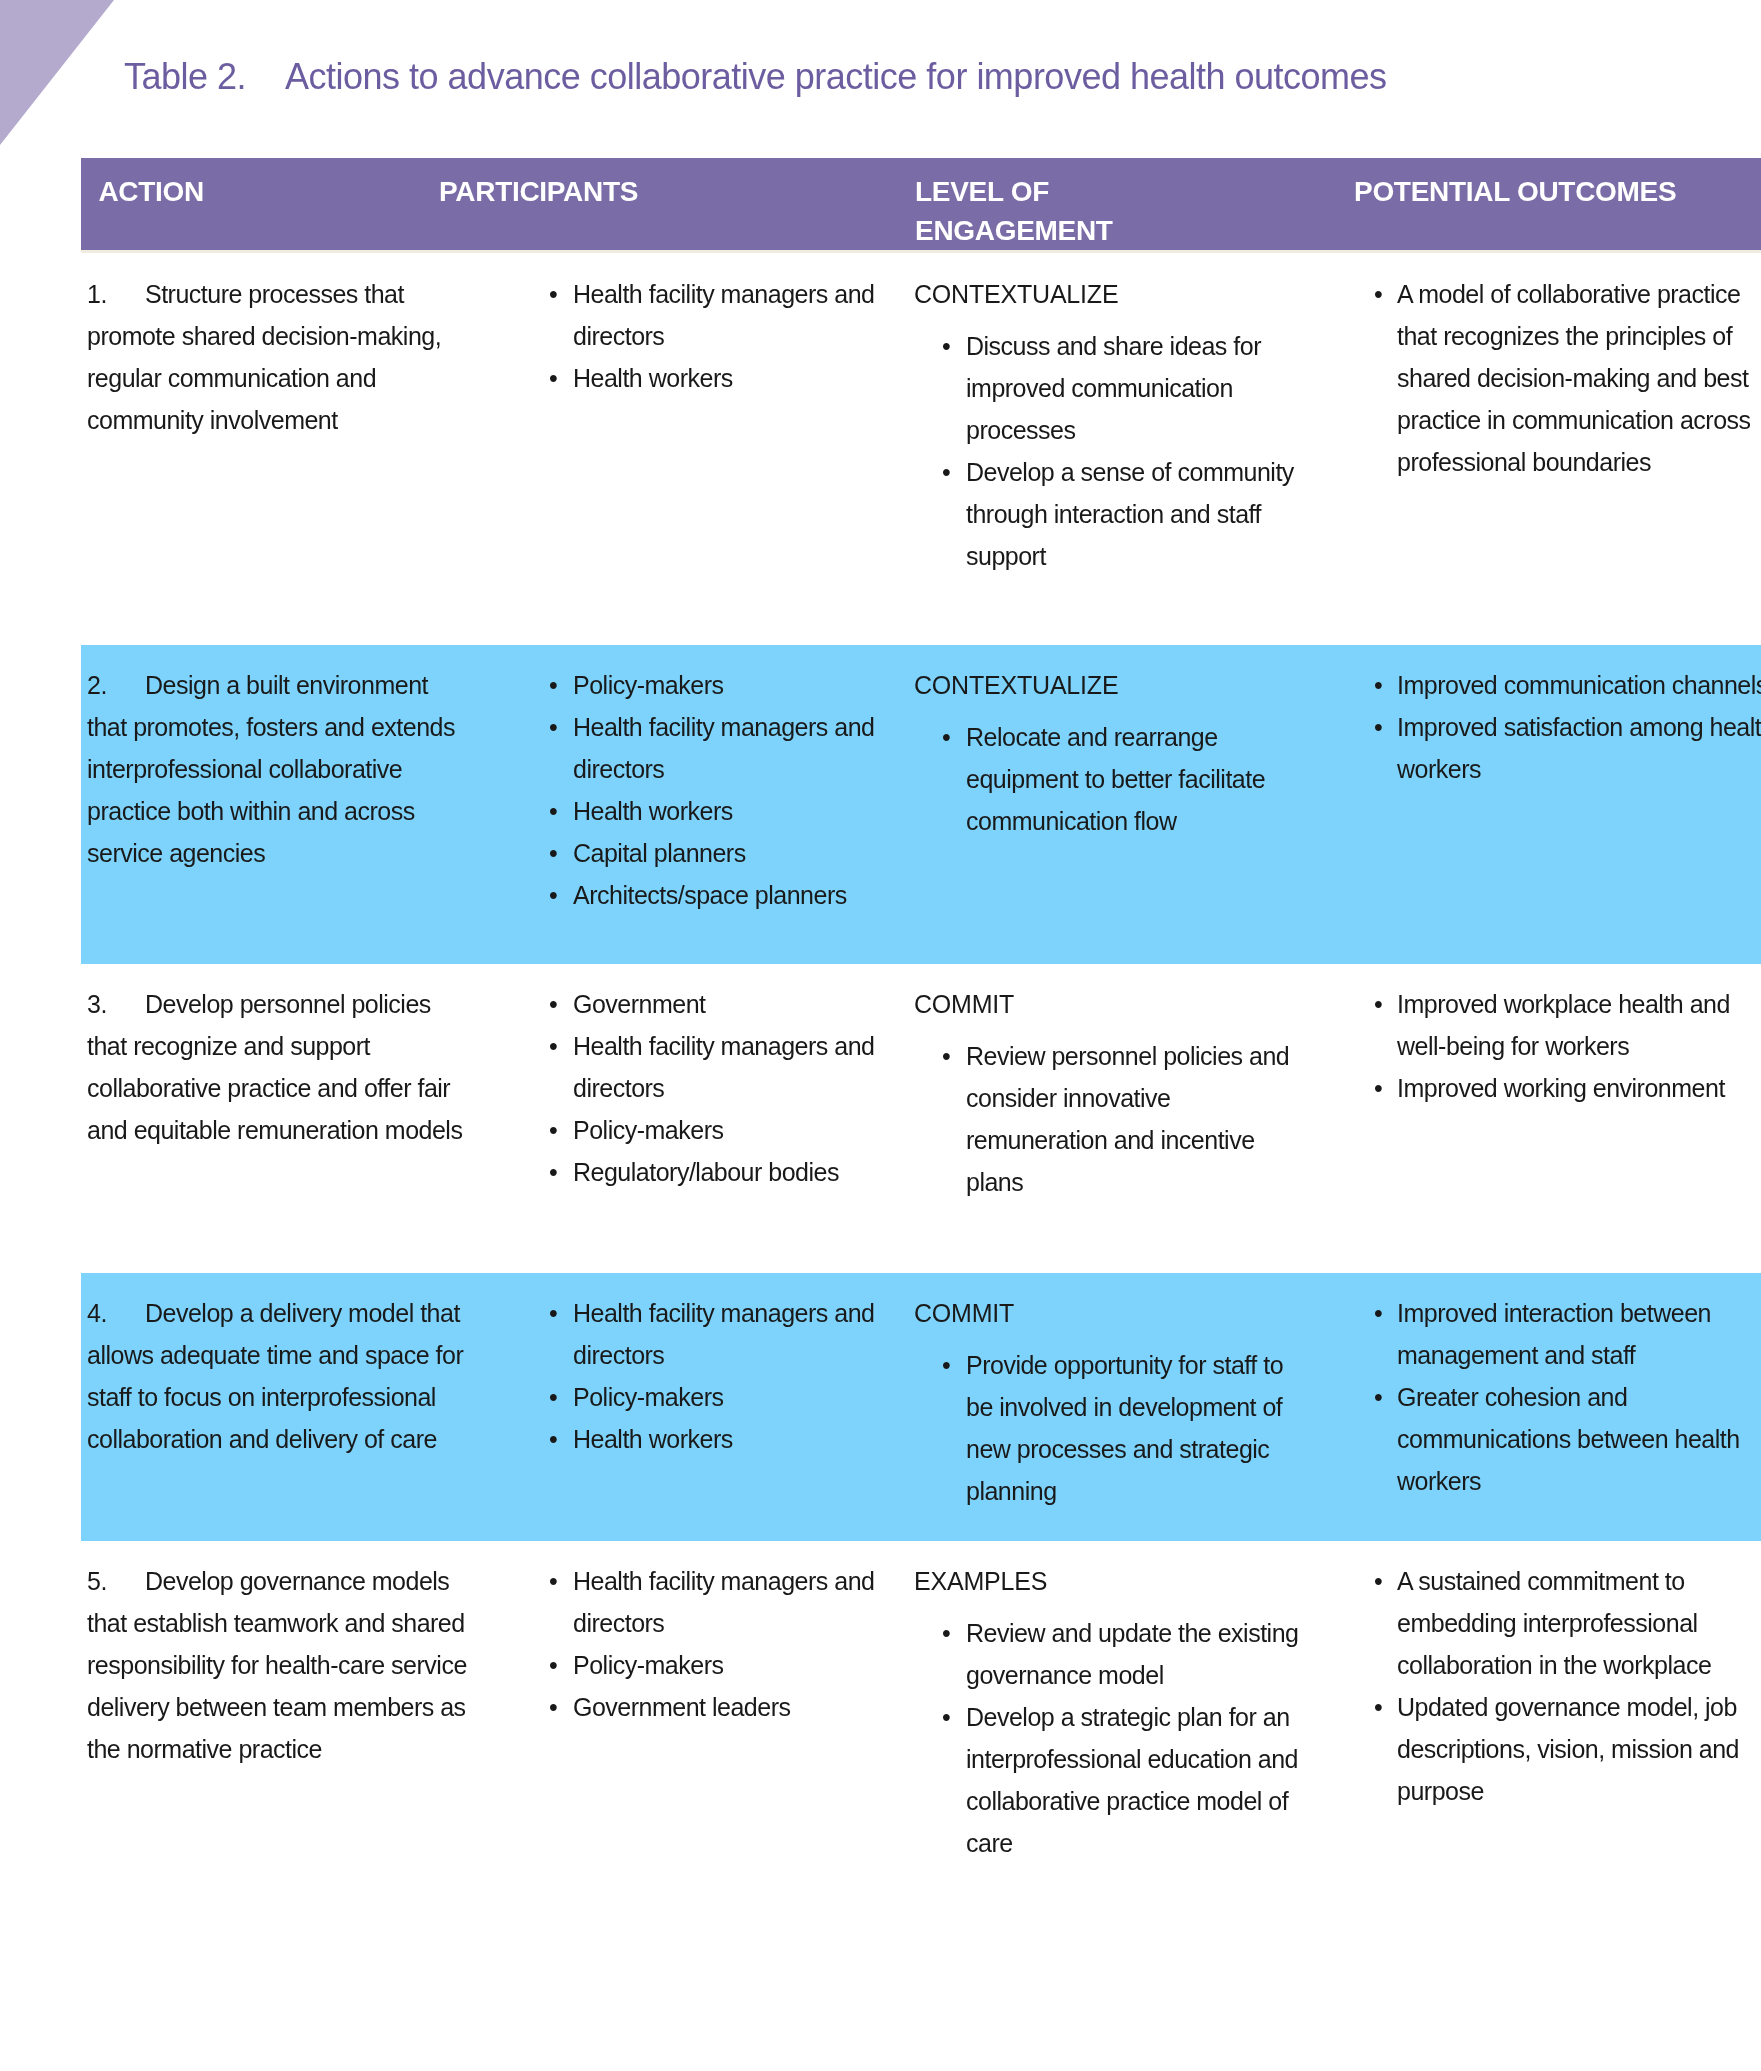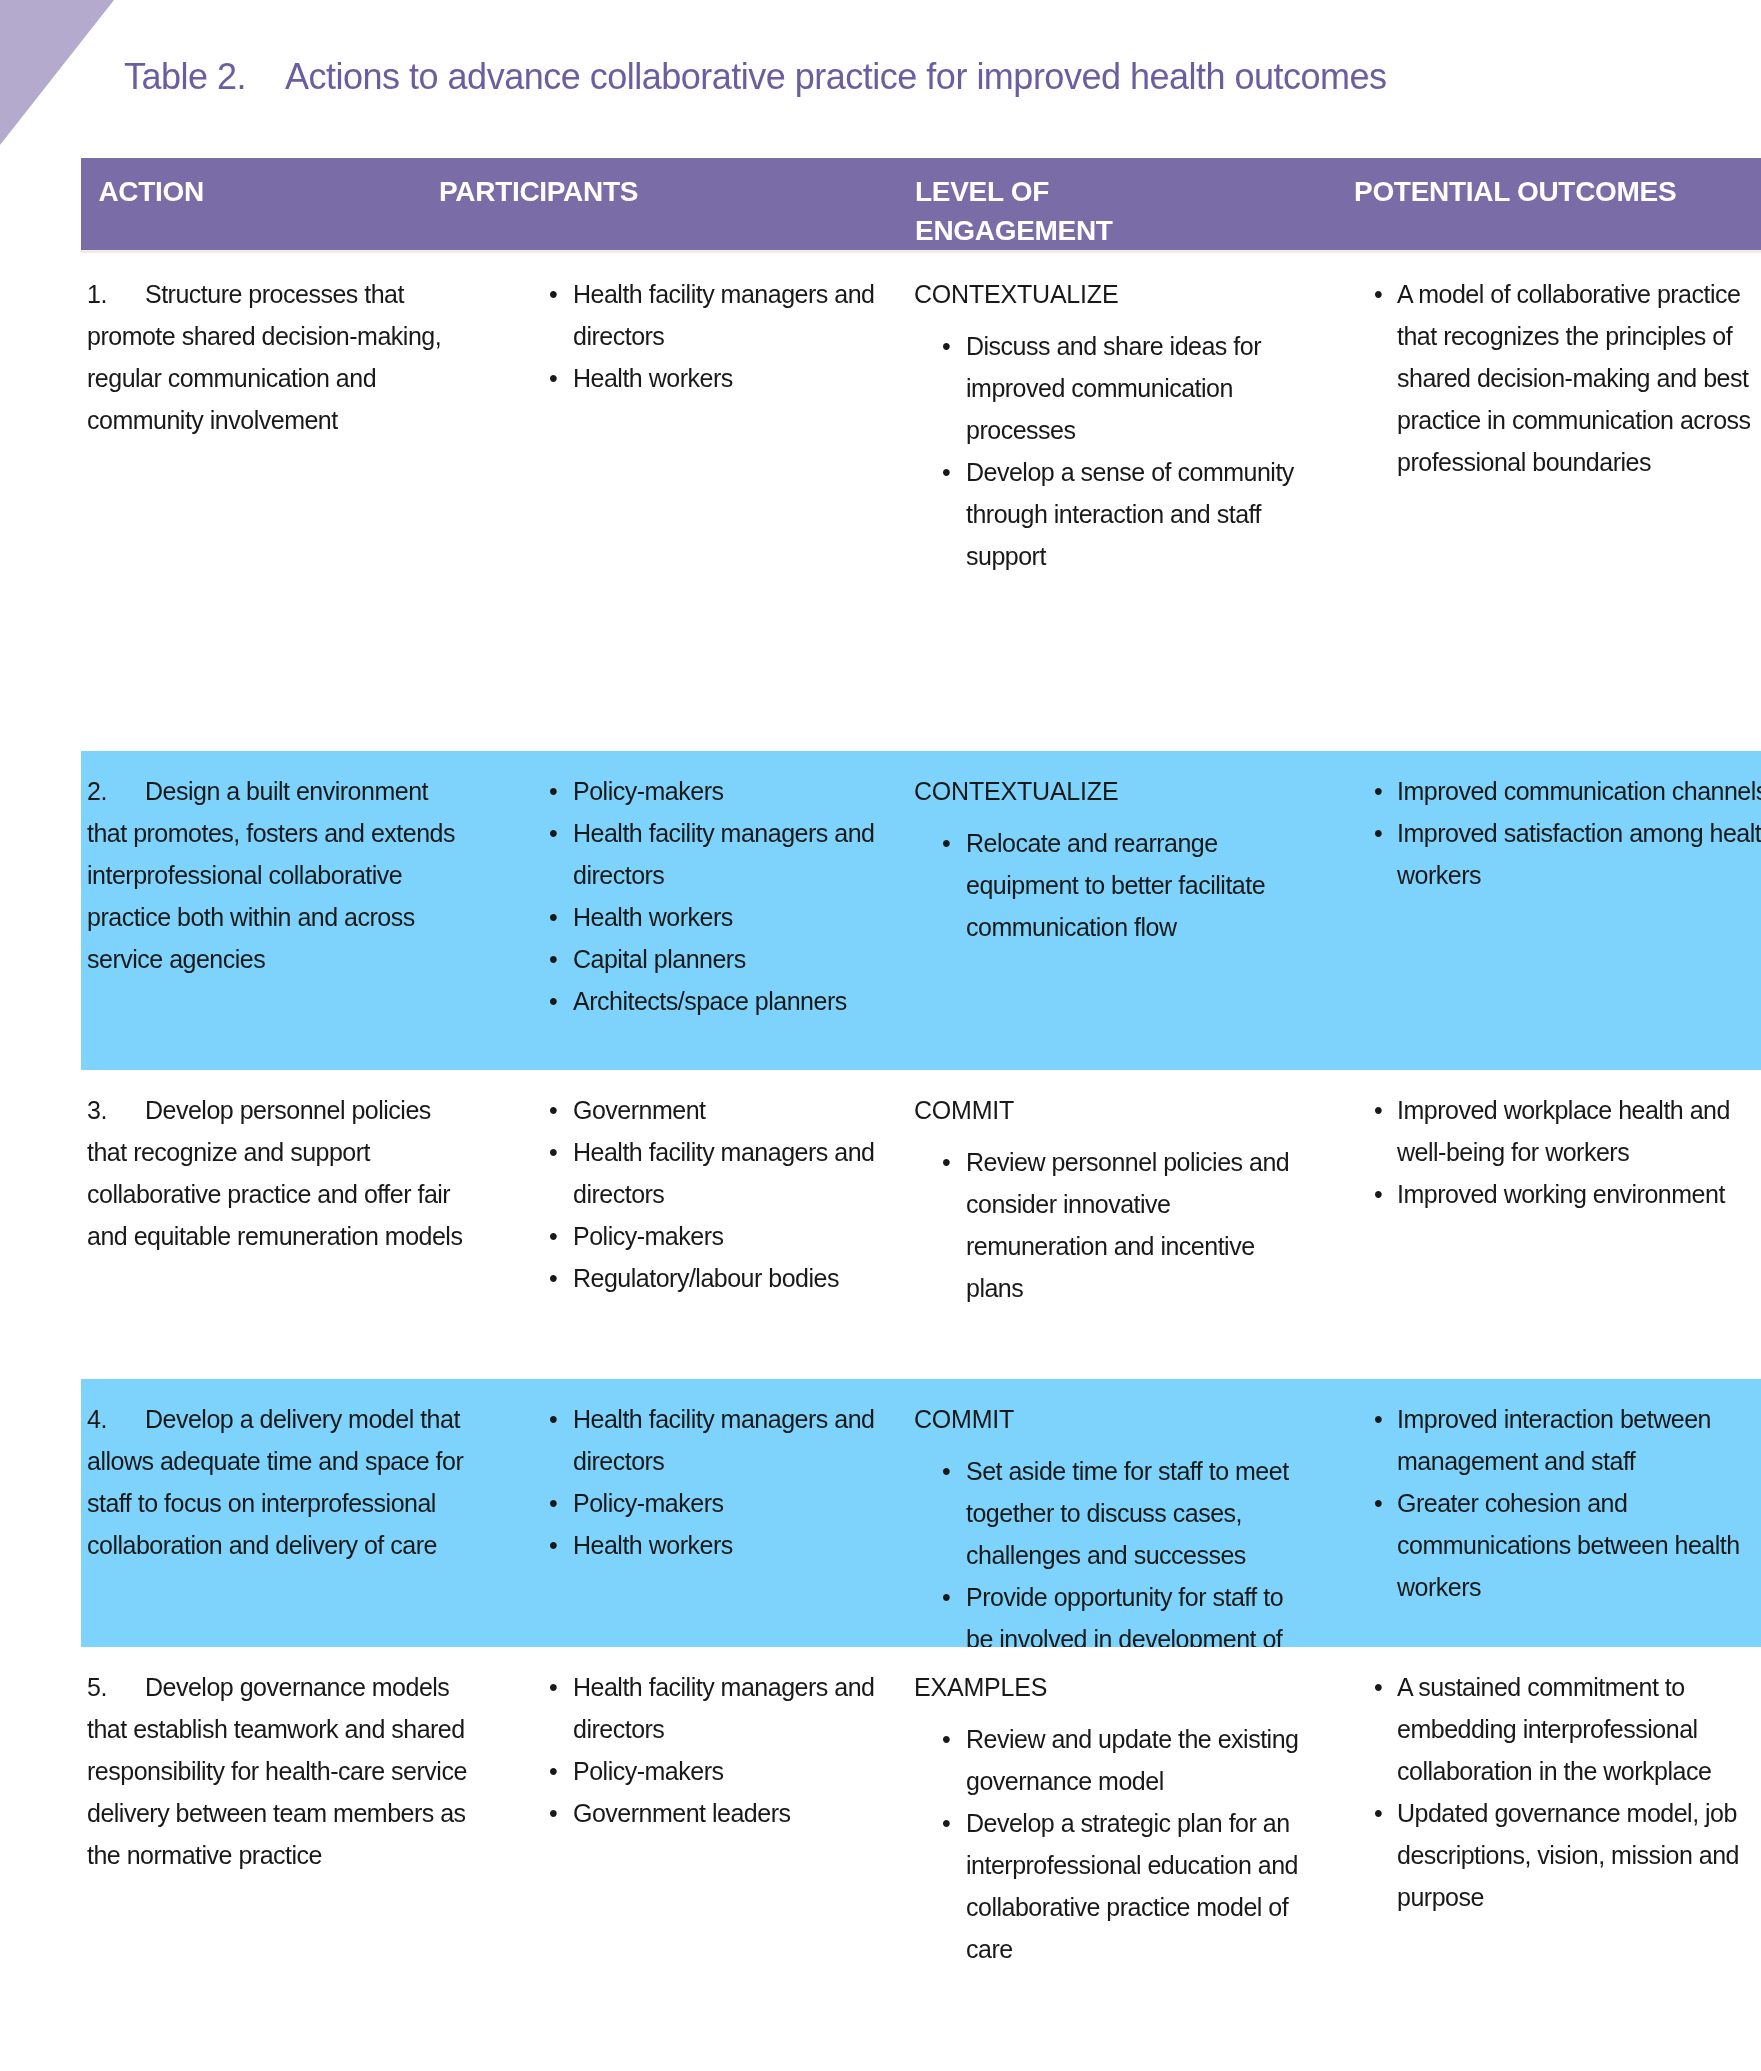--- a/index.html
+++ b/index.html
@@ -42,21 +42,21 @@
   }
   .col-label.c1{left:17.4px;}
   .col-label.c2{left:358px;}
   .col-label.c3{left:834px;width:328px;}
   .col-label.c4{left:1273px;}
   
   .rows{position:absolute;left:0;top:254px;width:1761px;}
   .row{position:relative;width:1761px;background:#ffffff;}
   .row.alt{background:#7dd3fc;margin-left:81px;width:1680px;}
   .row.alt .cell{margin-left:-81px;}
-  .row:nth-child(1){height:497px;}
+  .row:nth-child(1){height:391px;}
   .row:nth-child(2){height:319px;}
   .row:nth-child(3){height:309px;}
   .row:nth-child(4){height:268px;padding-left:30px;}
   .row:nth-child(5){height:400px;border-radius:6px;}
   .cell{
     position:absolute;top:19.3px;
     font-size:25px;line-height:42px;
     letter-spacing:-0.5px;
   }
   .cell.action{left:87px;width:384px;}
@@ -159,21 +159,20 @@
       <span class="num">4.</span><span class="action-text">Develop a delivery model that allows adequate time and space for staff to focus on interprofessional collaboration and delivery of care</span>
     </div>
     <ul class="cell participants">
         <li>Health facility managers and directors</li>
         <li>Policy-makers</li>
         <li>Health workers</li>
       </ul>
     <div class="cell engagement">
       <div class="level">COMMIT</div>
       <ul>
-          <li>Set aside time for staff to meet together to discuss cases, challenges and successes</li>
           <li>Provide opportunity for staff to be involved in development of new processes and strategic planning</li>
         </ul>
     </div>
     <ul class="cell outcomes">
         <li>Improved interaction between management and staff</li>
         <li>Greater cohesion and communications between health workers</li>
       </ul>
   </div>
 
   <div class="row">

